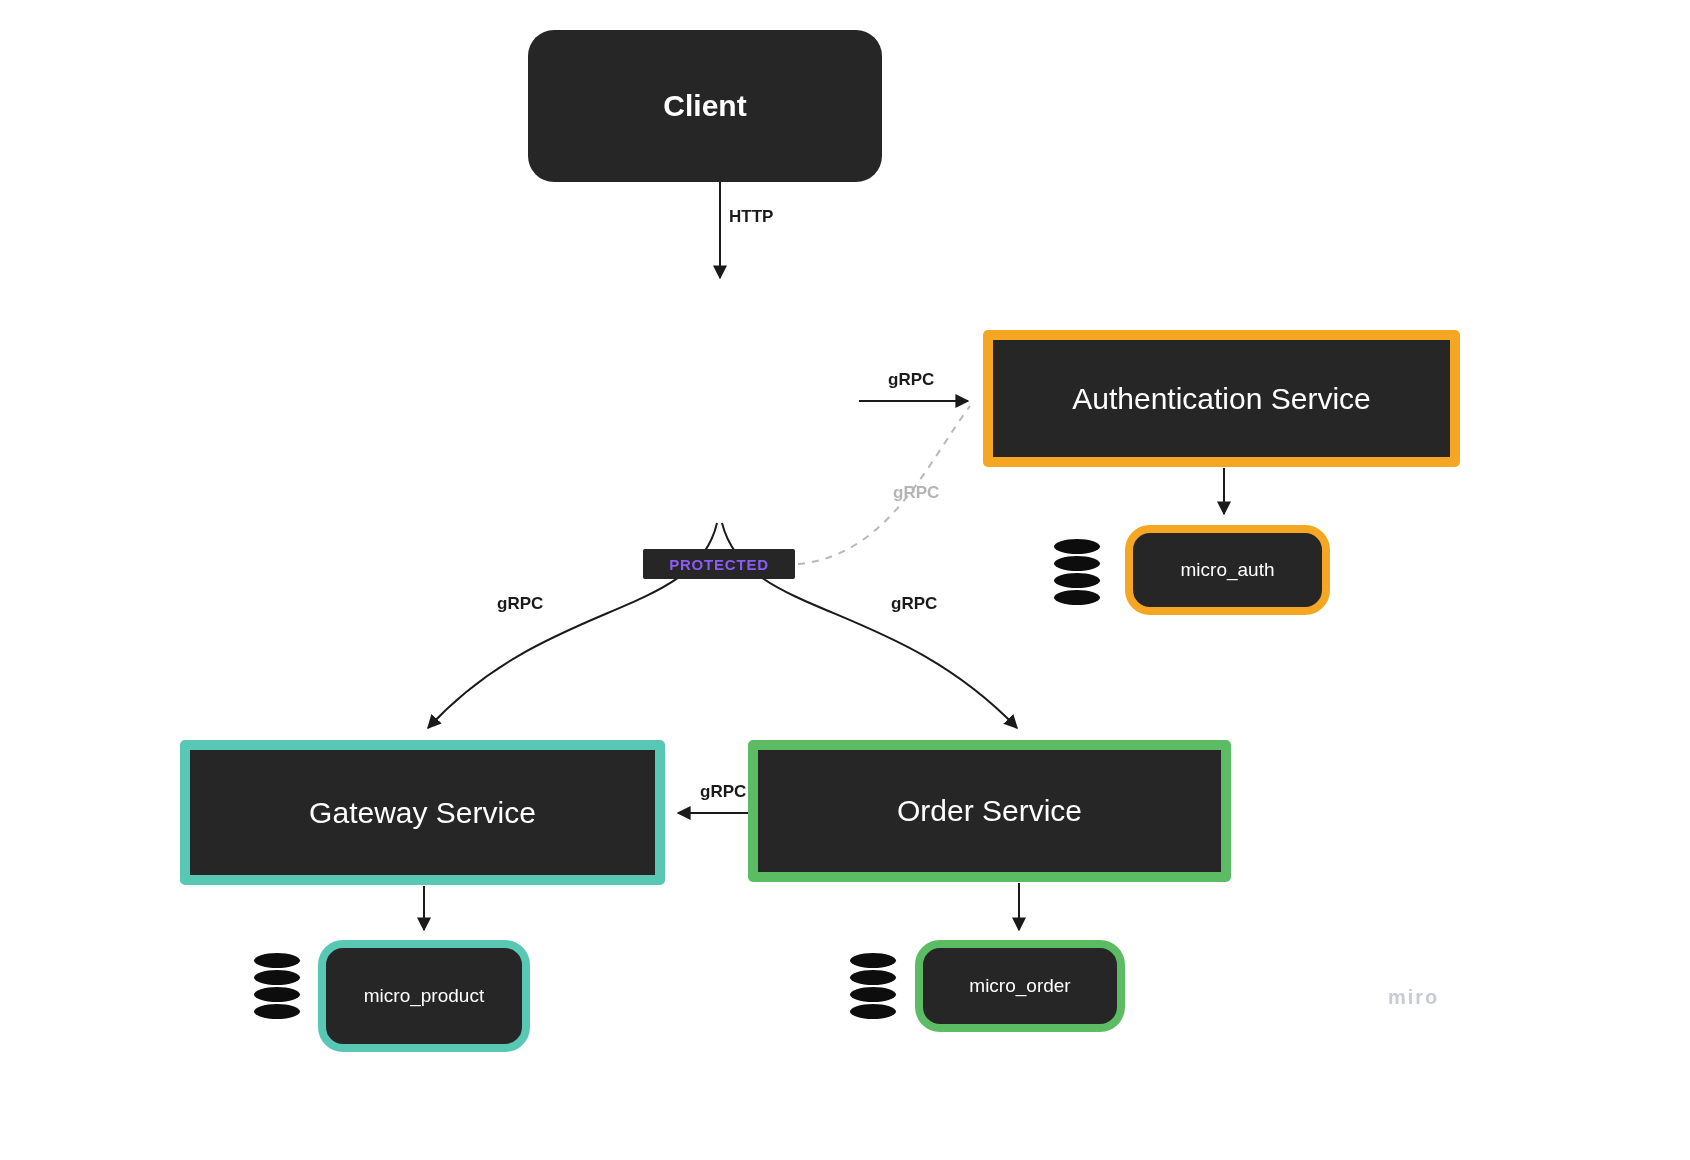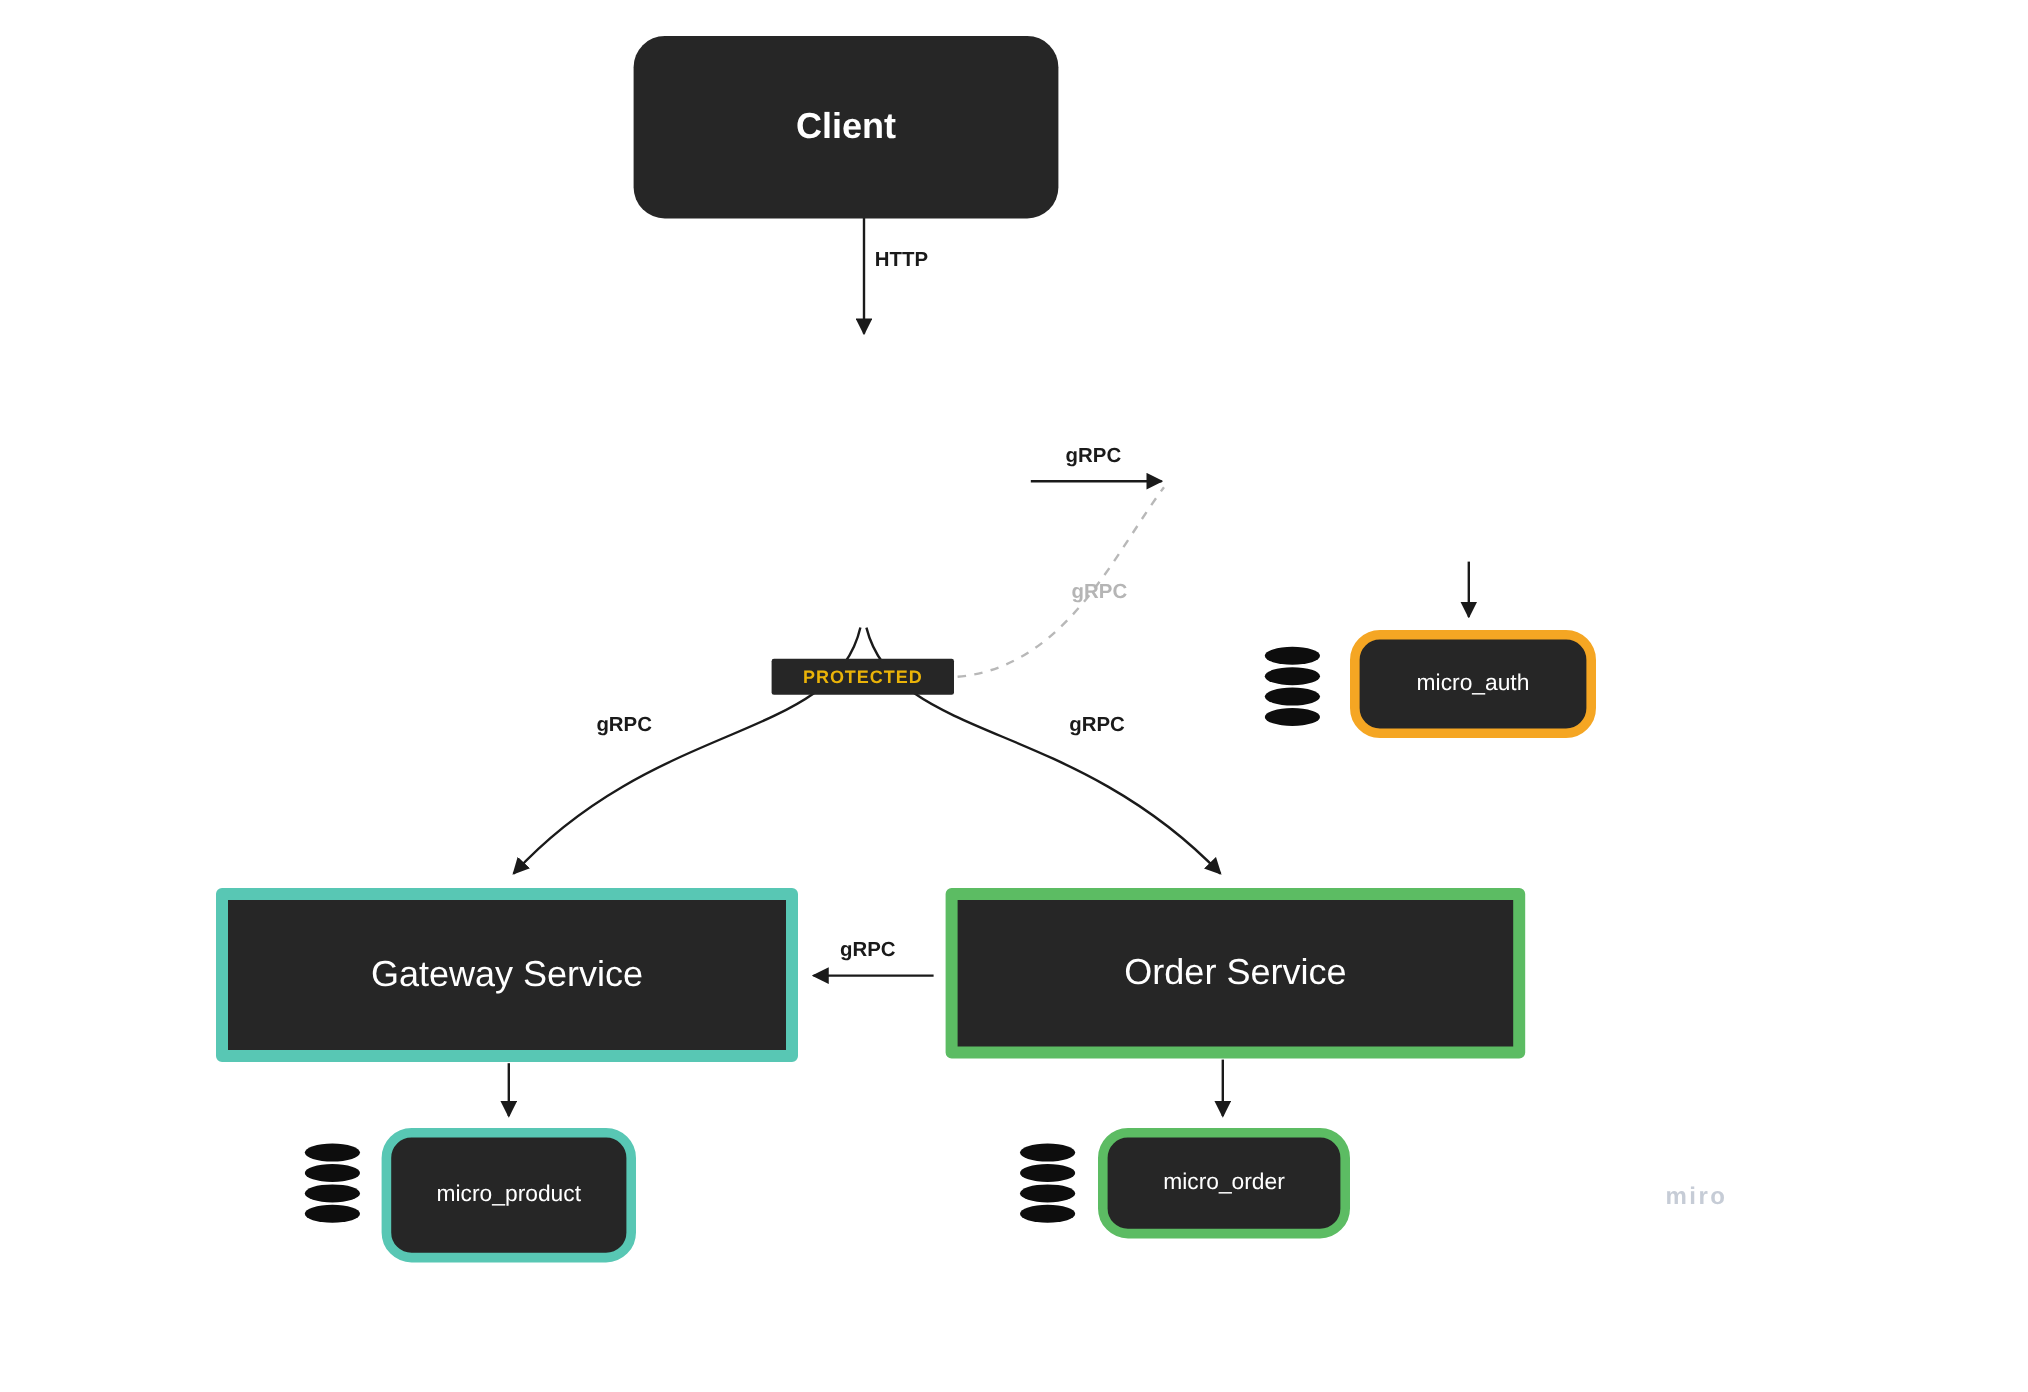--- a/index.html
+++ b/index.html
@@ -18,27 +18,27 @@
   .node{position:absolute;background:var(--node-fill);color:var(--node-text);
         display:flex;align-items:center;justify-content:center;text-align:center;}
   .node-client{left:528px;top:30px;width:354px;height:152px;border-radius:26px;font-size:30px;font-weight:bold;}
   .hex-wrap{position:absolute;left:572px;top:274px;width:296px;height:256px;}
   .hex-wrap svg{position:absolute;left:0;top:0;}
   .hex-wrap polygon{fill:var(--node-fill);stroke:var(--blue);stroke-width:13;stroke-linejoin:round;}
   .hex-label{position:absolute;left:0;top:0;width:100%;height:100%;display:flex;flex-direction:column;
         align-items:center;justify-content:center;color:var(--node-text);font-size:28px;line-height:38px;}
   .node-auth{left:983px;top:330px;width:477px;height:137px;border:10px solid var(--orange);border-radius:5px;font-size:30px;}
   .node-product{left:180px;top:740px;width:485px;height:145px;border:10px solid var(--teal);border-radius:5px;font-size:30px;}
-  .node-order{left:788px;top:740px;width:483px;height:142px;border:10px solid var(--green);border-radius:5px;font-size:30px;}
+  .node-order{left:748px;top:740px;width:483px;height:142px;border:10px solid var(--green);border-radius:5px;font-size:30px;}
   .node-micro{border-radius:25px;font-size:19px;}
   .node-micro-auth{left:1125px;top:525px;width:205px;height:90px;border:8px solid var(--orange);}
   .node-micro-product{left:318px;top:940px;width:212px;height:112px;border:8px solid var(--teal);}
   .node-micro-order{left:915px;top:940px;width:210px;height:92px;border:8px solid var(--green);}
   .badge{position:absolute;left:643px;top:549px;width:152px;height:30px;background:var(--node-fill);
-        color:#eab308;font-size:15px;font-weight:bold;letter-spacing:.8px;display:flex;align-items:center;justify-content:center;border-radius:2px;}
+        color:#8b5cf6;font-size:15px;font-weight:bold;letter-spacing:.8px;display:flex;align-items:center;justify-content:center;border-radius:2px;}
   .edge-label{position:absolute;font-size:17px;font-weight:bold;color:var(--label);white-space:nowrap;}
   .edge-label.muted{color:var(--muted-label);}
   .db-icon{position:absolute;}
   .db-icon ellipse{fill:#0d0d0d;}
   .db-auth{left:1052px;top:538px;}
   .db-product{left:252px;top:952px;}
   .db-order{left:848px;top:952px;}
   .watermark{position:absolute;left:1388px;top:986px;font-size:20px;font-weight:bold;
         letter-spacing:2px;color:var(--watermark);}
 </style>
@@ -62,20 +62,23 @@
     <path class="edge" d="M 1224 468 L 1224 514" marker-end="url(#arrowhead)"></path>
     <path class="edge" d="M 424 886 L 424 930" marker-end="url(#arrowhead)"></path>
     <path class="edge" d="M 1019 883 L 1019 930" marker-end="url(#arrowhead)"></path>
   </svg>
 
   <div class="node node-client">
     <span>Client</span>
   </div>
 
 
+  <div class="node node-auth">
+    <span>Authentication Service</span>
+  </div>
 
   <div class="node node-product">
     <span>Gateway Service</span>
   </div>
 
   <div class="node node-order">
     <span>Order Service</span>
   </div>
 
   <div class="node node-micro node-micro-auth">

